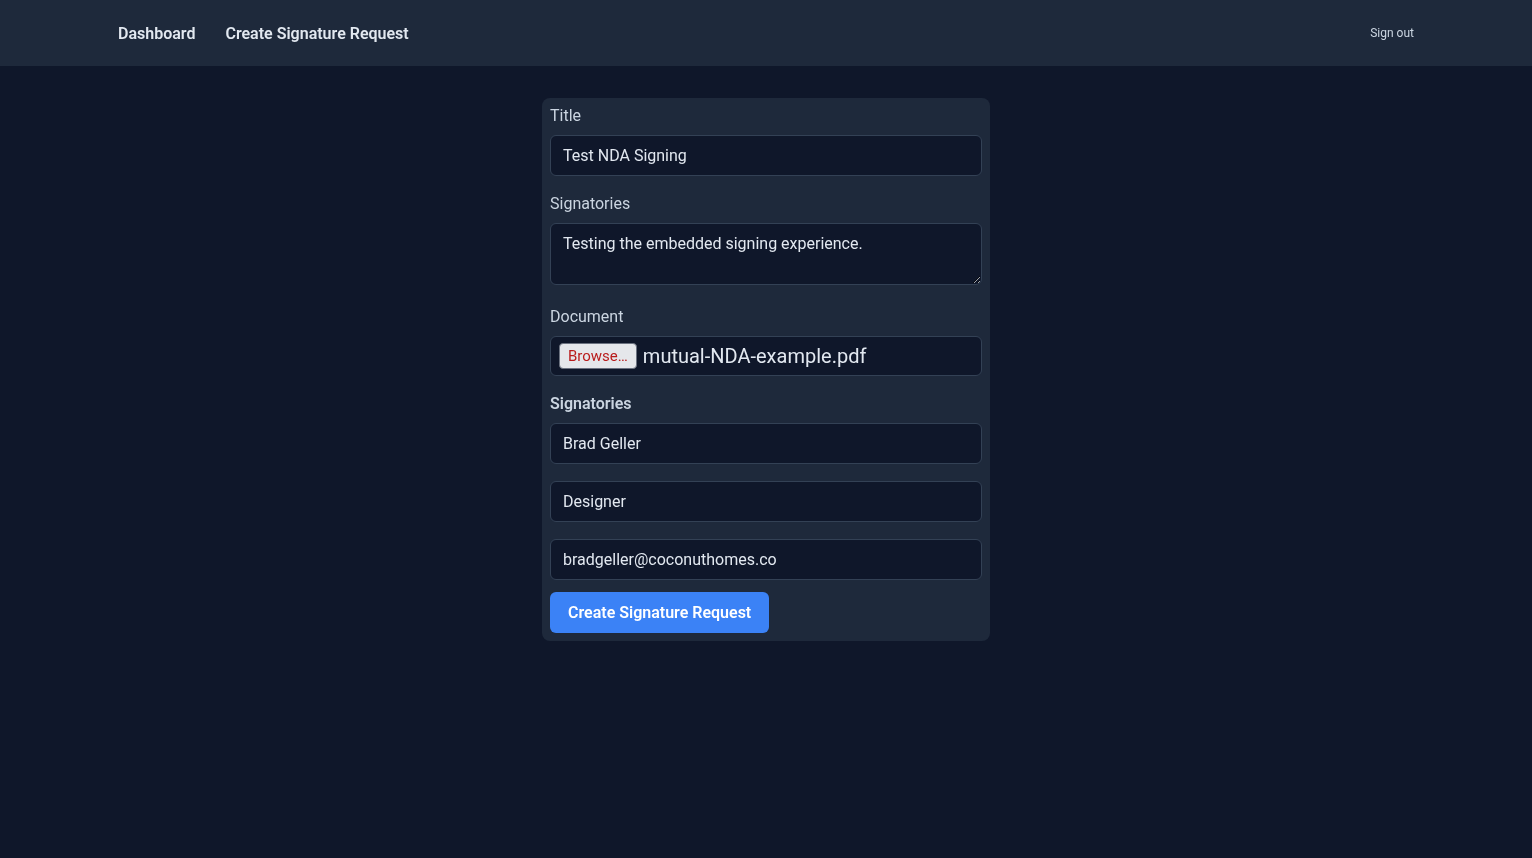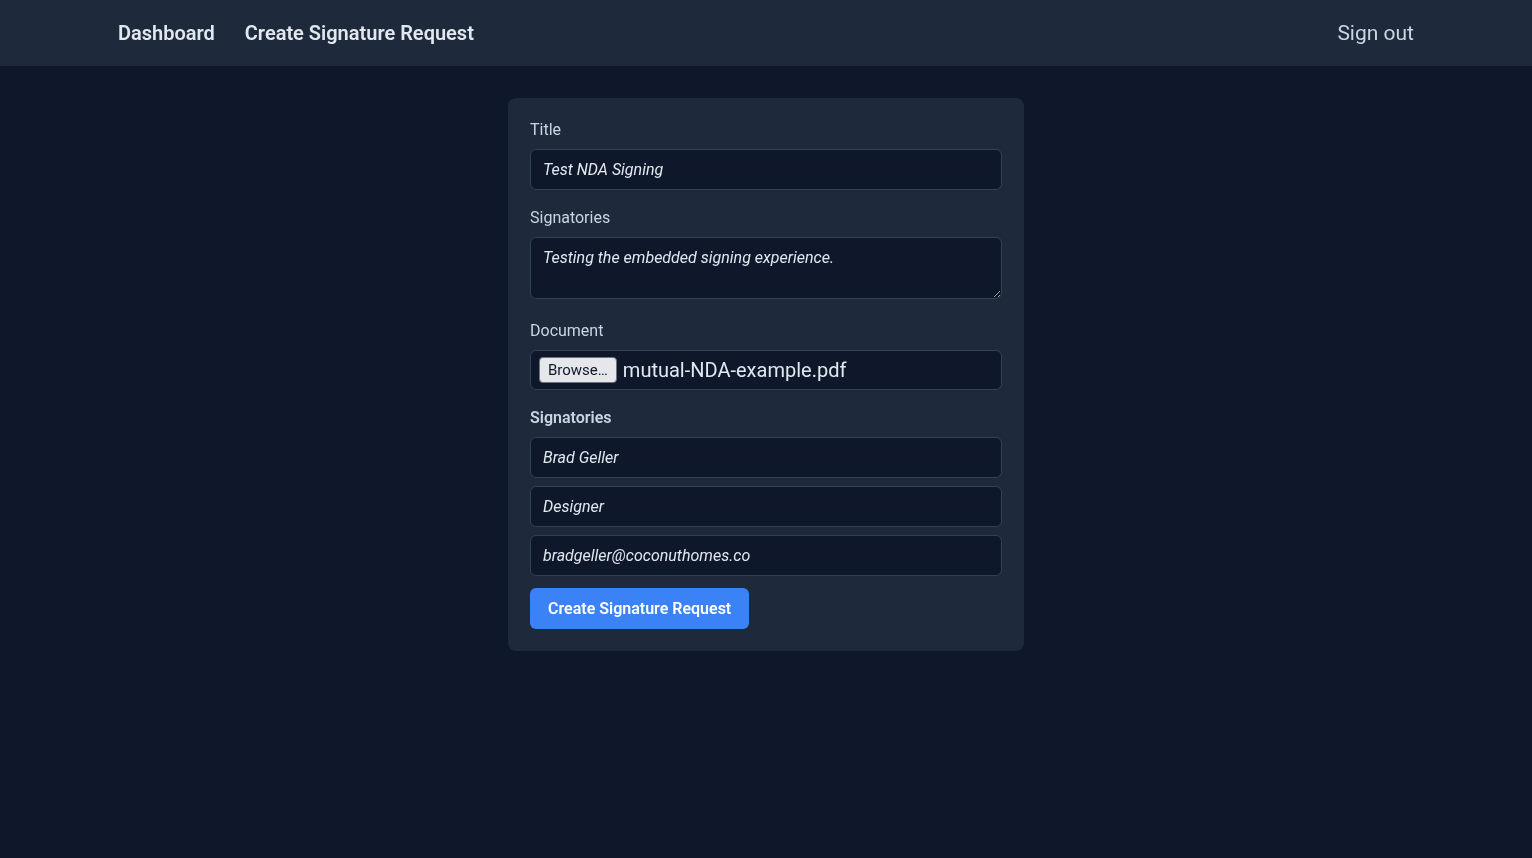--- a/index.html
+++ b/index.html
@@ -21,38 +21,38 @@
       justify-content: space-between;
       padding: 0 118px;
     }
     .nav-left {
       display: flex;
       gap: 30px;
     }
     .nav-link {
       color: #e2e8f0;
       font-weight: 600;
-      font-size: 20px;
+      font-size: 16px;
       cursor: pointer;
     }
     .nav-right {
       color: #cbd5e1;
-      font-size: 21px;
+      font-size: 12px;
       cursor: pointer;
     }
     .content {
       display: flex;
       justify-content: center;
       padding-top: 32px;
     }
     .card {
       background-color: #1e293b;
       border-radius: 8px;
-      width: 516px;
-      padding: 22px;
+      width: 448px;
+      padding: 8px;
     }
     .form-group {
       margin-bottom: 18px;
     }
     .form-group:last-child {
       margin-bottom: 0;
     }
     .label {
       display: block;
       color: #cbd5e1;
@@ -64,21 +64,20 @@
     }
     .text-input, .textarea {
       width: 100%;
       background-color: #0f172a;
       border: 1px solid #334155;
       border-radius: 6px;
       padding: 10px 12px;
       color: #e2e8f0;
       font-size: 16px;
       font-family: inherit;
-      font-style: italic;
     }
     .textarea {
       resize: vertical;
       height: 62px;
     }
     .file-input-wrapper {
       width: 100%;
       background-color: #0f172a;
       border: 1px solid #334155;
       border-radius: 6px;
@@ -86,39 +85,39 @@
       display: flex;
       align-items: center;
       gap: 6px;
     }
     .browse-btn {
       background-color: #e5e7eb;
       border: 1px solid #6b7280;
       border-radius: 4px;
       padding: 3px 8px;
       font-size: 15px;
-      color: #0f172a;
+      color: #b91c1c;
       cursor: pointer;
       font-family: inherit;
       text-align: center;
     }
     .file-name {
       color: #e2e8f0;
       font-size: 20px;
     }
     .signatory-label {
       color: #cbd5e1;
       font-size: 16px;
       margin-bottom: 10px;
       margin-top: 8px;
     }
     .signatory-inputs {
       display: flex;
       flex-direction: column;
-      gap: 8px;
+      gap: 17px;
     }
     .button-row {
       display: flex;
       justify-content: space-between;
       margin-top: 12px;
     }
     .btn-outline {
       background-color: transparent;
       border: 1px solid #3b82f6;
       color: #ffffff;

